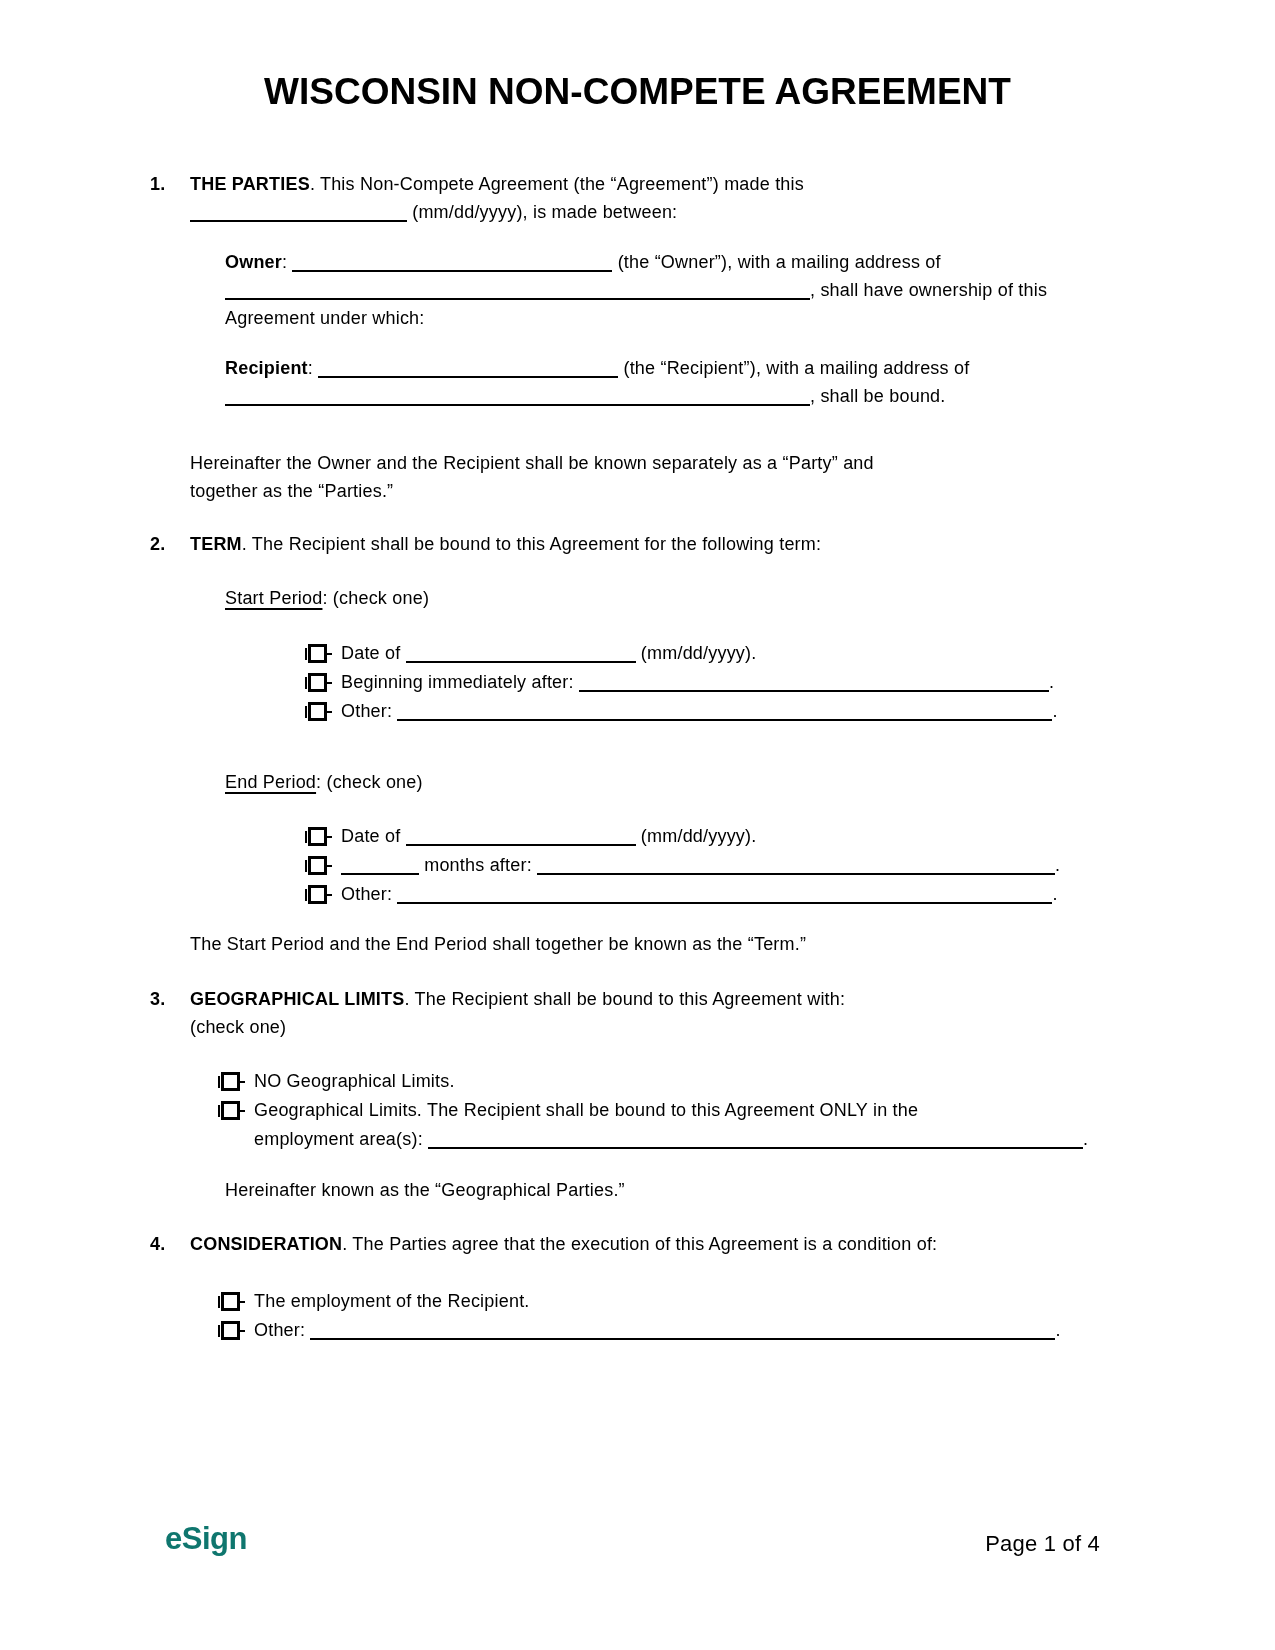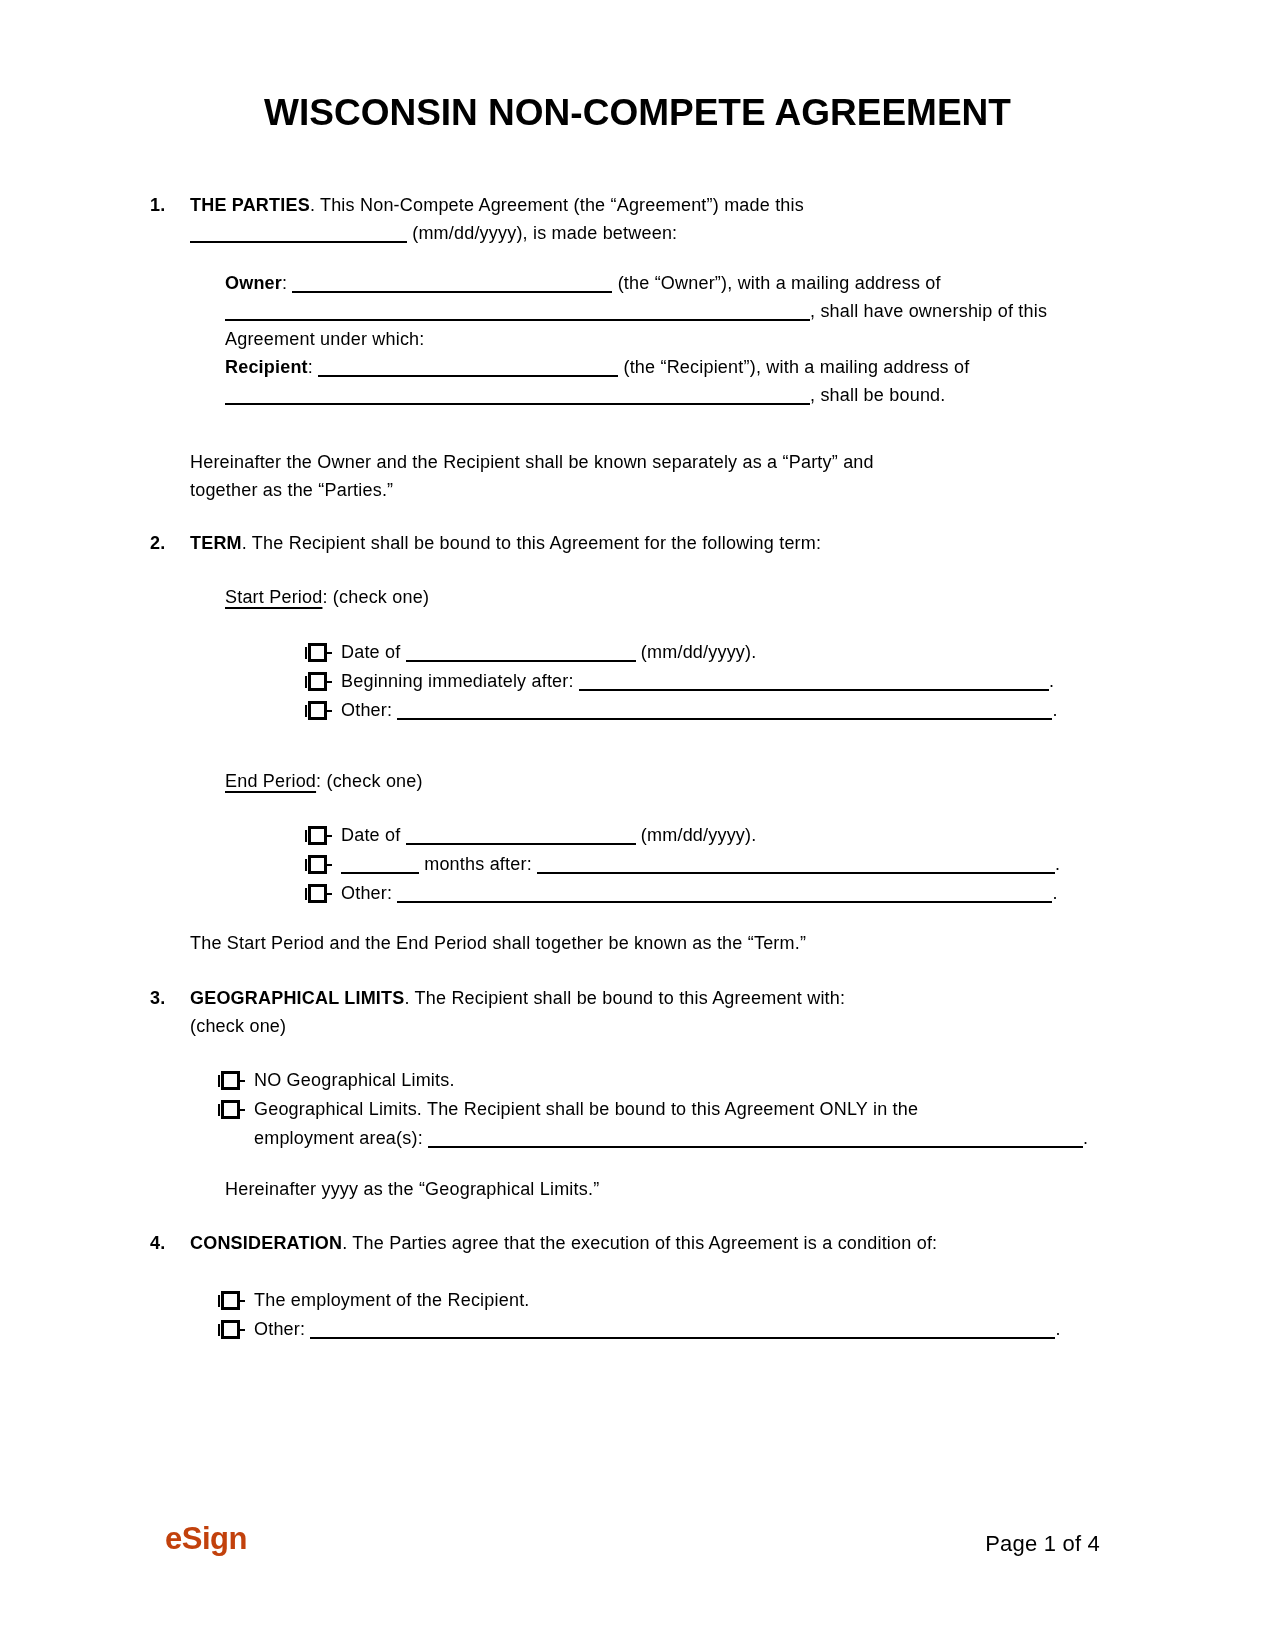--- a/index.html
+++ b/index.html
@@ -3,40 +3,40 @@
 <meta charset="utf-8">
 <style>
   html,body { margin:0; padding:0; background:#ffffff; }
   .page {
     position:relative; width:1275px; height:1650px; background:#ffffff;
     font-family:"Liberation Sans","DejaVu Sans",sans-serif;
     font-size:18px; line-height:28px; color:#000; overflow:hidden;
     letter-spacing:0.2px;
   }
   .title {
-    margin:0; padding-top:91px; text-align:center;
+    margin:0; padding-top:70px; text-align:center;
     font-size:37px; line-height:44px; font-weight:bold; letter-spacing:0;
   }
   .sec { display:flex; margin-left:150px; width:920px; }
   .num { flex:0 0 40px; font-weight:bold; }
   .sbody { flex:1; }
   .line { white-space:nowrap; }
   .ind { margin-left:35px; }
   .rows-deep { margin-left:115px; line-height:29px; }
   .rows-shallow { margin-left:28px; line-height:29px; }
   .cbrow { display:flex; align-items:flex-start; }
   .cbtext { flex:1; }
   .cb { flex:0 0 auto; display:inline-flex; align-items:center; height:19px; margin:5px 9px 0 0; cursor:pointer; }
   .cb-tick { width:2px; height:12px; background:#000; }
   .cb-box  { width:13px; height:13px; border:3px solid #000; margin-left:1px; }
   .cb-dash { width:5px; height:2px; background:#000; }
   .blank { display:inline-block; border-bottom:2px solid #000; vertical-align:-4px; height:0; }
   .b { font-weight:bold; }
   .ul { text-decoration:underline; text-decoration-thickness:2px; text-underline-offset:4px; }
-  .footer-logo { position:absolute; left:165px; top:1522px; font-size:31px; line-height:34px; font-weight:bold; letter-spacing:-0.5px; color:#c2410c; }
+  .footer-logo { position:absolute; left:165px; top:1522px; font-size:31px; line-height:34px; font-weight:bold; letter-spacing:-0.5px; color:#0f766e; }
   .page-num { position:absolute; top:1530px; right:175px; font-size:22px; }
 </style>
 </head>
 <body>
 
 <div class="page">
 
   <h1 class="title">WISCONSIN NON-COMPETE AGREEMENT</h1>
 
   <div class="sec" style="margin-top:56px">
@@ -53,21 +53,21 @@
           <span class="b">Owner</span><span>:</span>
           <span class="blank" style="width:320px"></span>
           <span>(the “Owner”), with a mailing address of</span>
         </div>
         <div class="line">
           <span class="blank" style="width:585px"></span><span>, shall have ownership of this</span>
         </div>
         <div class="line">Agreement under which:</div>
       </div>
 
-      <div class="ind" style="">
+      <div class="ind" style="margin-top:22px">
         <div class="line">
           <span class="b">Recipient</span><span>:</span>
           <span class="blank" style="width:300px"></span>
           <span>(the “Recipient”), with a mailing address of</span>
         </div>
         <div class="line">
           <span class="blank" style="width:585px"></span><span>, shall be bound.</span>
         </div>
       </div>
 
@@ -194,21 +194,21 @@
           <span class="cbtext">
             <div class="line">Geographical Limits. The Recipient shall be bound to this Agreement ONLY in the</div>
             <div class="line">
               <span>employment area(s):</span>
               <span class="blank" style="width:655px"></span><span>.</span>
             </div>
           </span>
         </div>
       </div>
 
-      <div class="ind line" style="margin-top:22px">Hereinafter yyyy as the “Geographical Limits.”</div>
+      <div class="ind line" style="margin-top:22px">Hereinafter known as the “Geographical Parties.”</div>
     </div>
   </div>
 
   <div class="sec" style="margin-top:26px">
     <div class="num">4.</div>
     <div class="sbody">
       <div class="line"><span class="b">CONSIDERATION</span><span>. The Parties agree that the execution of this Agreement is a condition of:</span></div>
 
       <div class="rows-shallow" style="margin-top:29px">
         <div class="cbrow">

